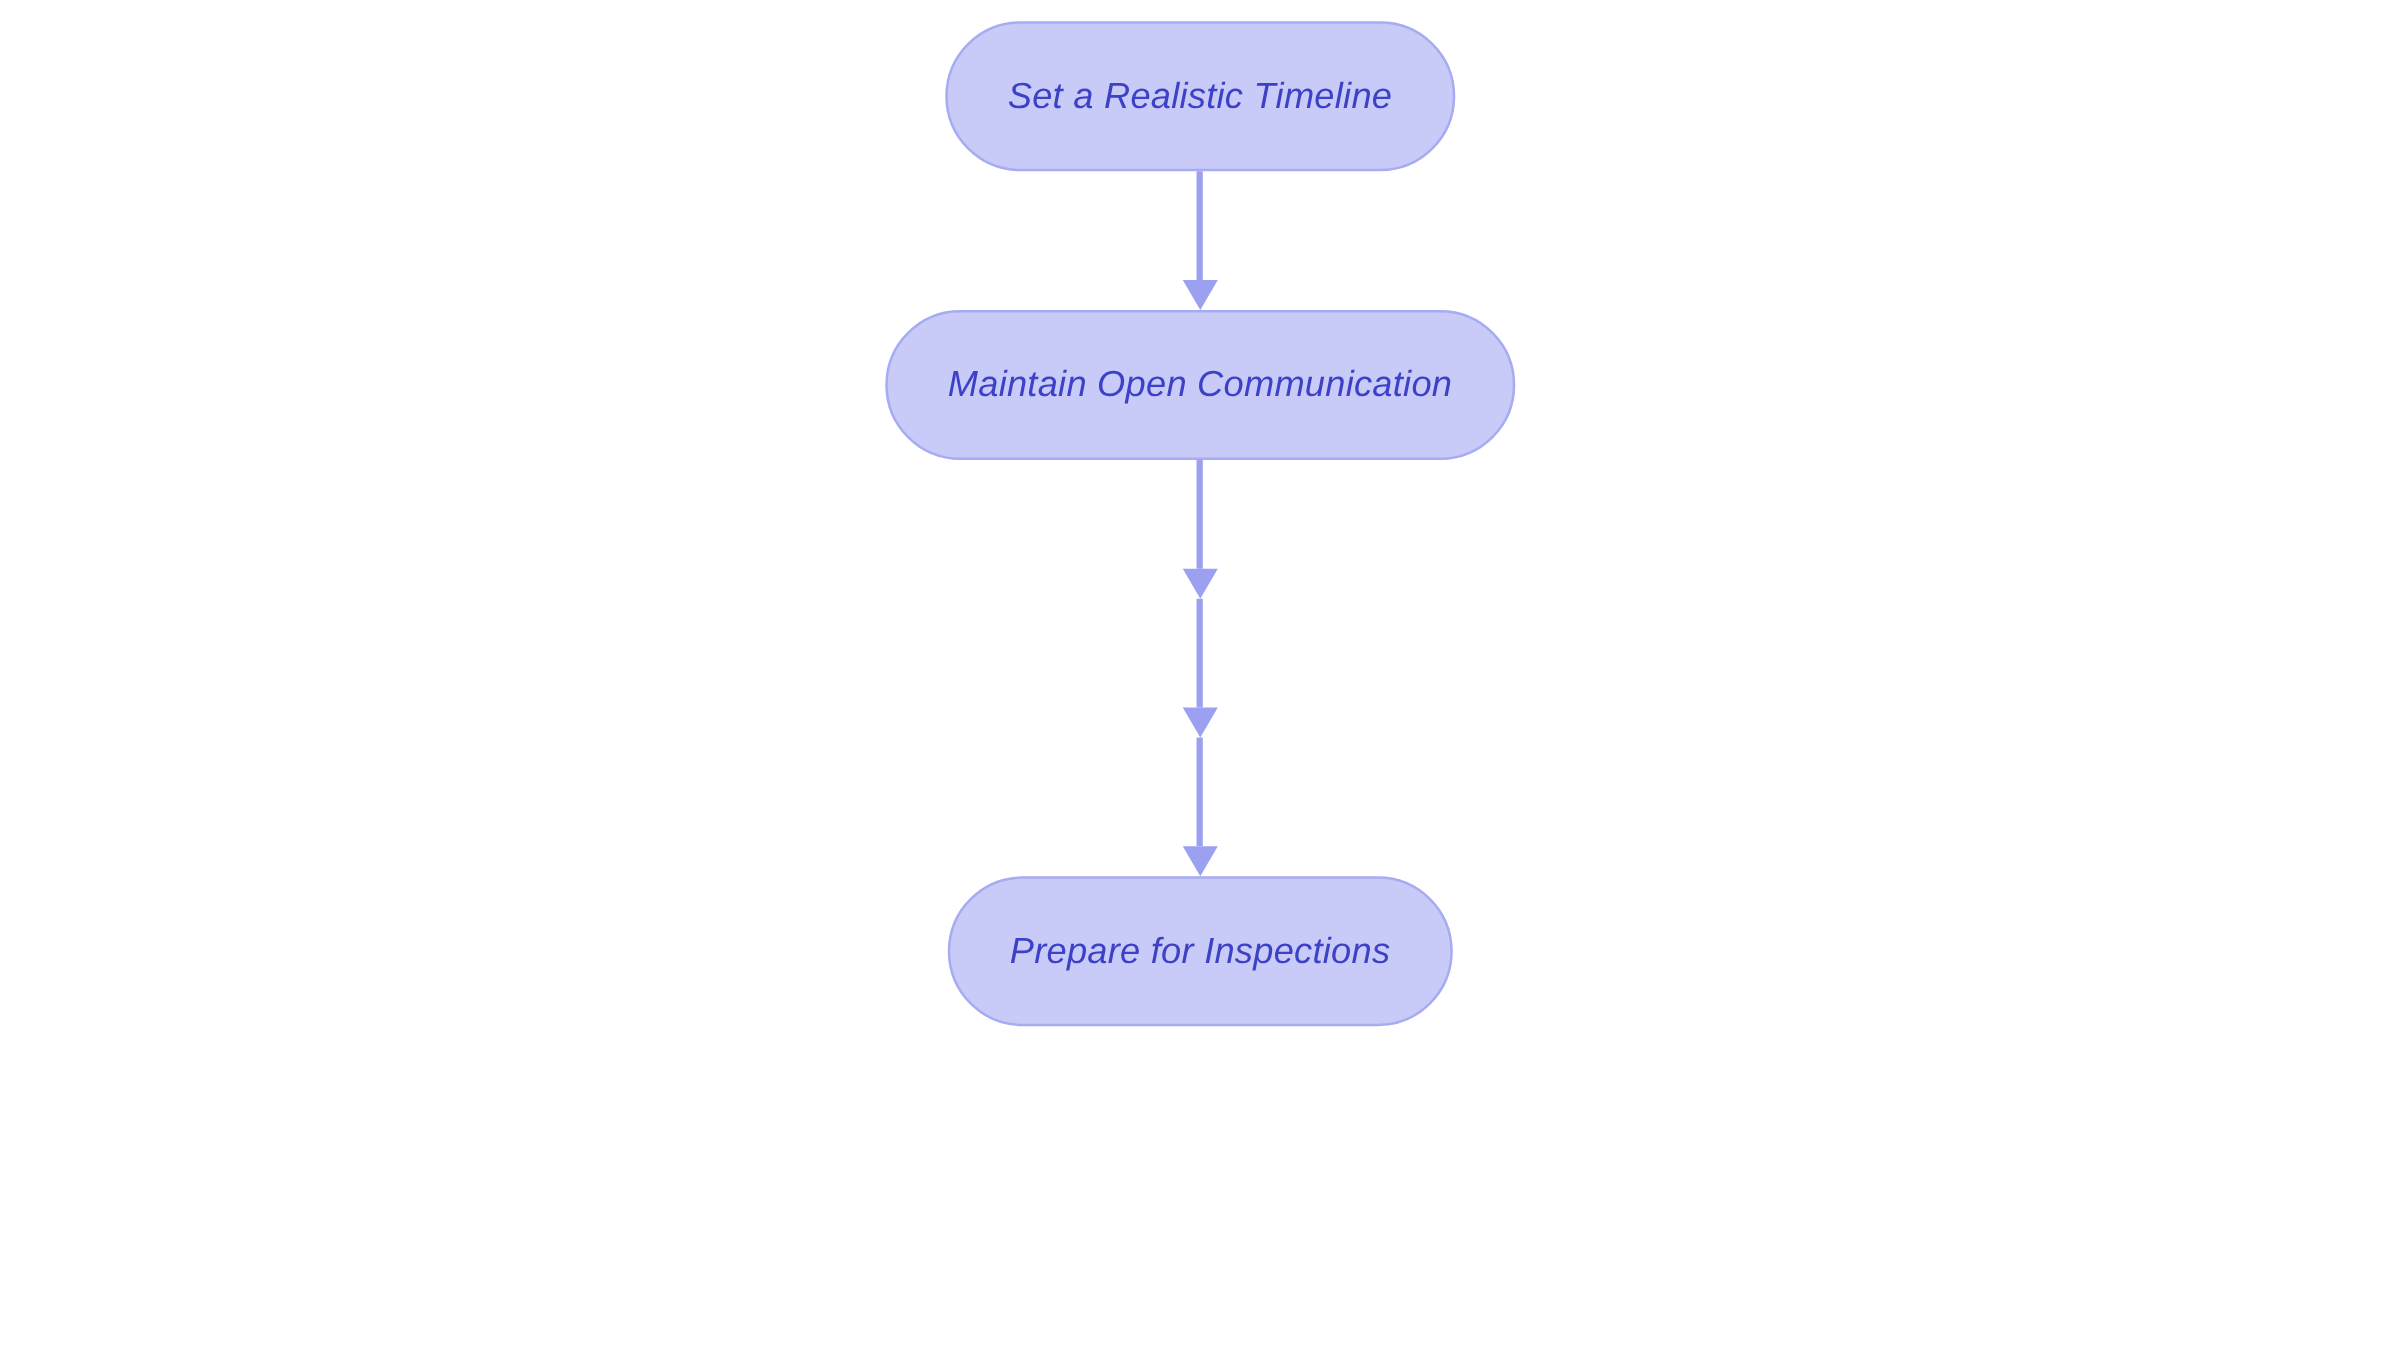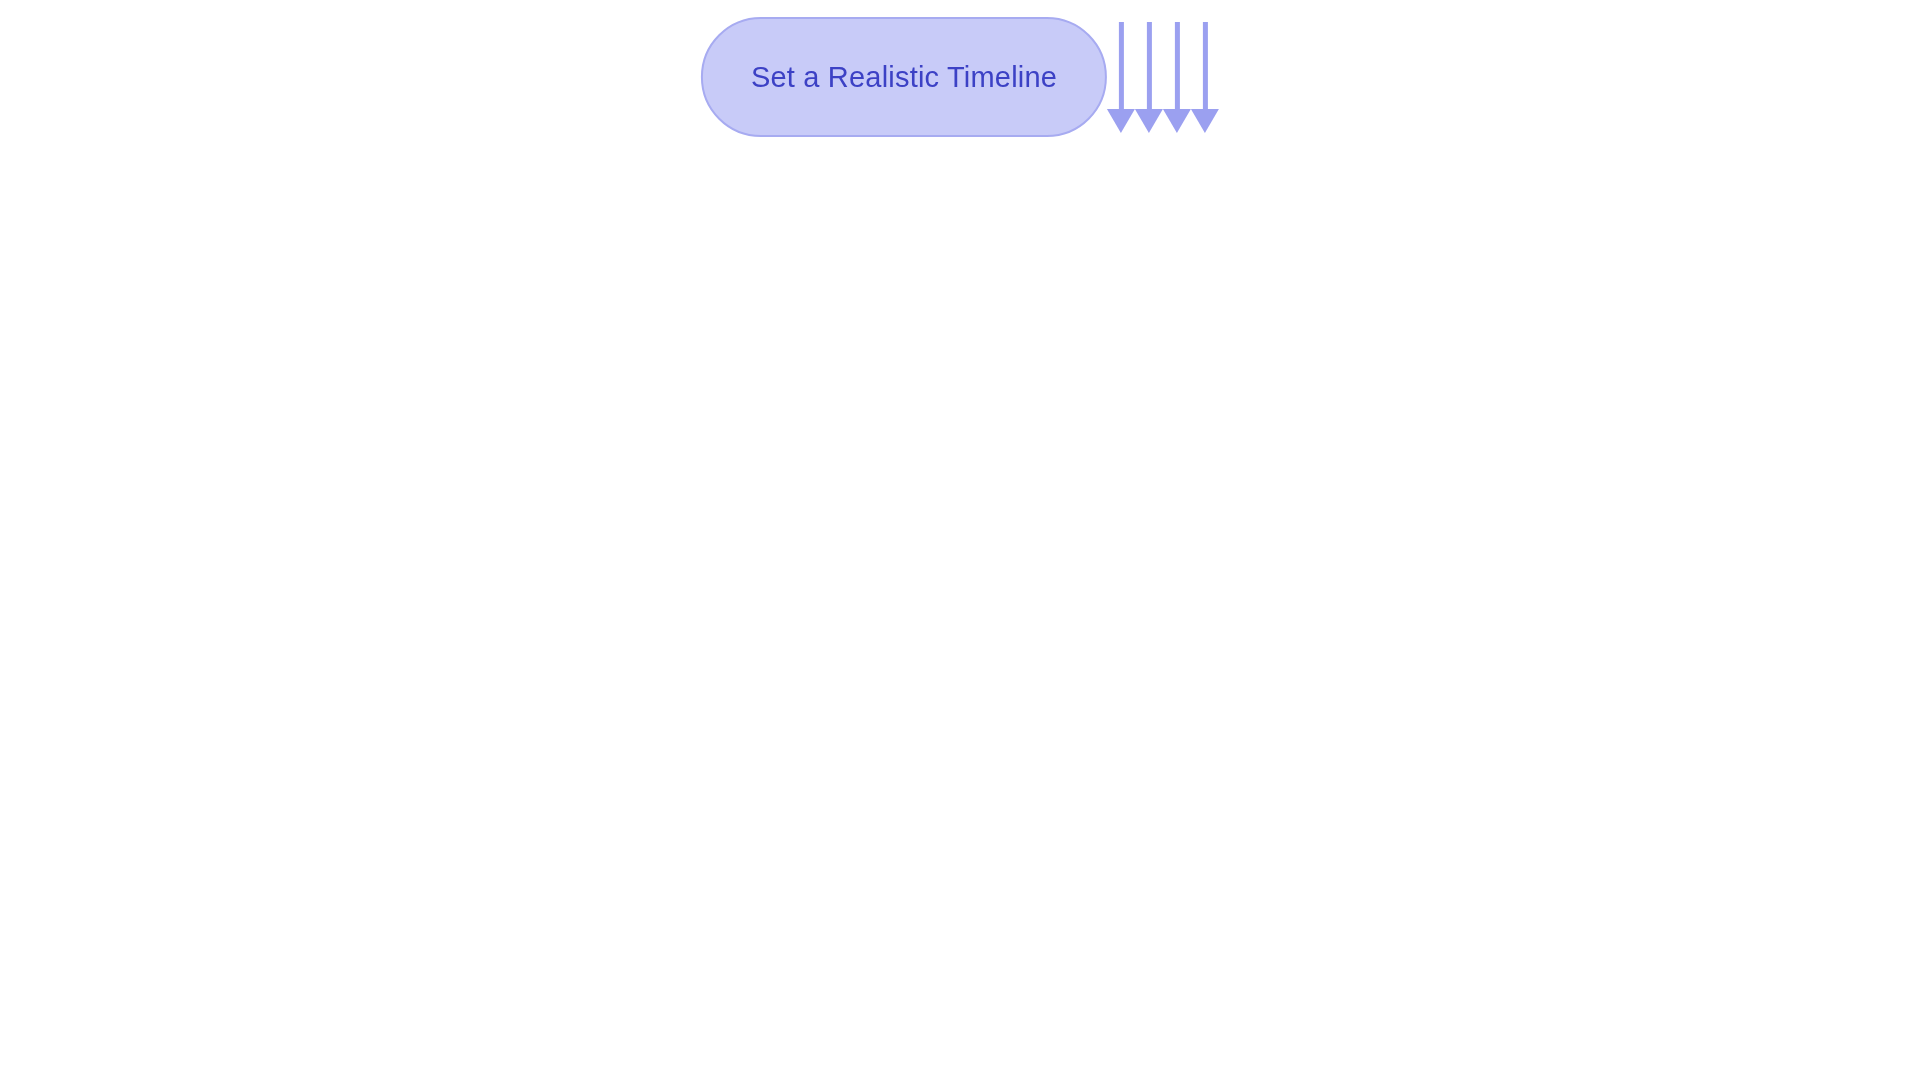--- a/index.html
+++ b/index.html
@@ -20,22 +20,23 @@
     height: 1083px;
     background: var(--background);
     overflow: hidden;
   }
   .flow {
     position: absolute;
     top: 17px;
     left: 50%;
     transform: translateX(-50%);
     display: flex;
-    flex-direction: row;
+    flex-direction: column;
     align-items: center;
+    font-style: italic;
   }
   .node {
     height: 120px;
     min-width: 290px;
     padding: 0 48px;
     border-radius: 60px;
     background: var(--node-fill);
     border: 2px solid var(--node-border);
     color: var(--node-text);
     font-size: 29px;
@@ -72,33 +73,39 @@
 
     <div class="node">
       <span>Set a Realistic Timeline</span>
     </div>
 
     <div class="connector">
       <div class="line"></div>
       <div class="head"></div>
     </div>
 
+    <div class="node">
+      <span>Maintain Open Communication</span>
+    </div>
 
     <div class="connector">
       <div class="line"></div>
       <div class="head"></div>
     </div>
 
 
     <div class="connector">
       <div class="line"></div>
       <div class="head"></div>
     </div>
 
 
     <div class="connector">
       <div class="line"></div>
       <div class="head"></div>
     </div>
 
+    <div class="node">
+      <span>Prepare for Inspections</span>
+    </div>
 
   </div>
 </div>
 
 </body></html>

